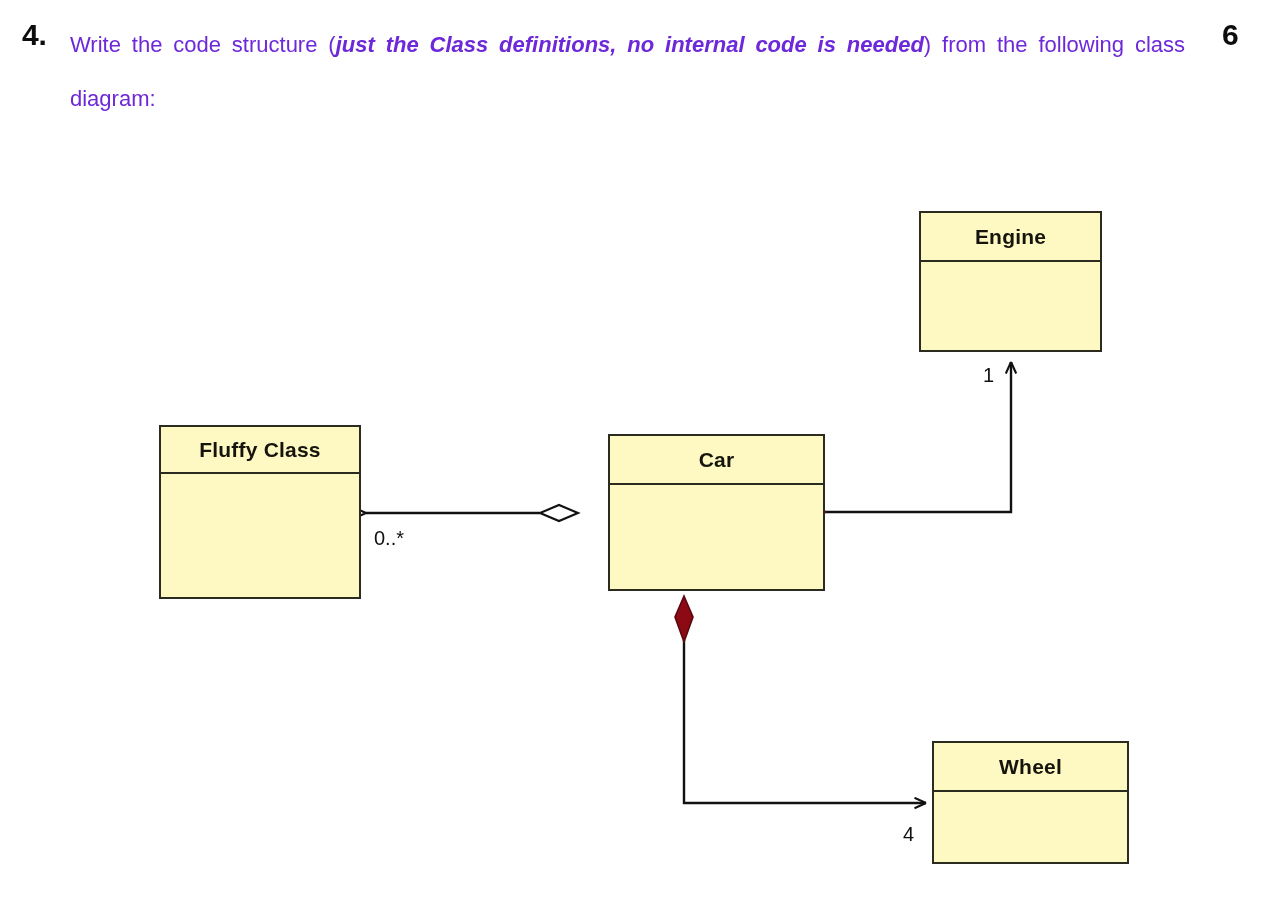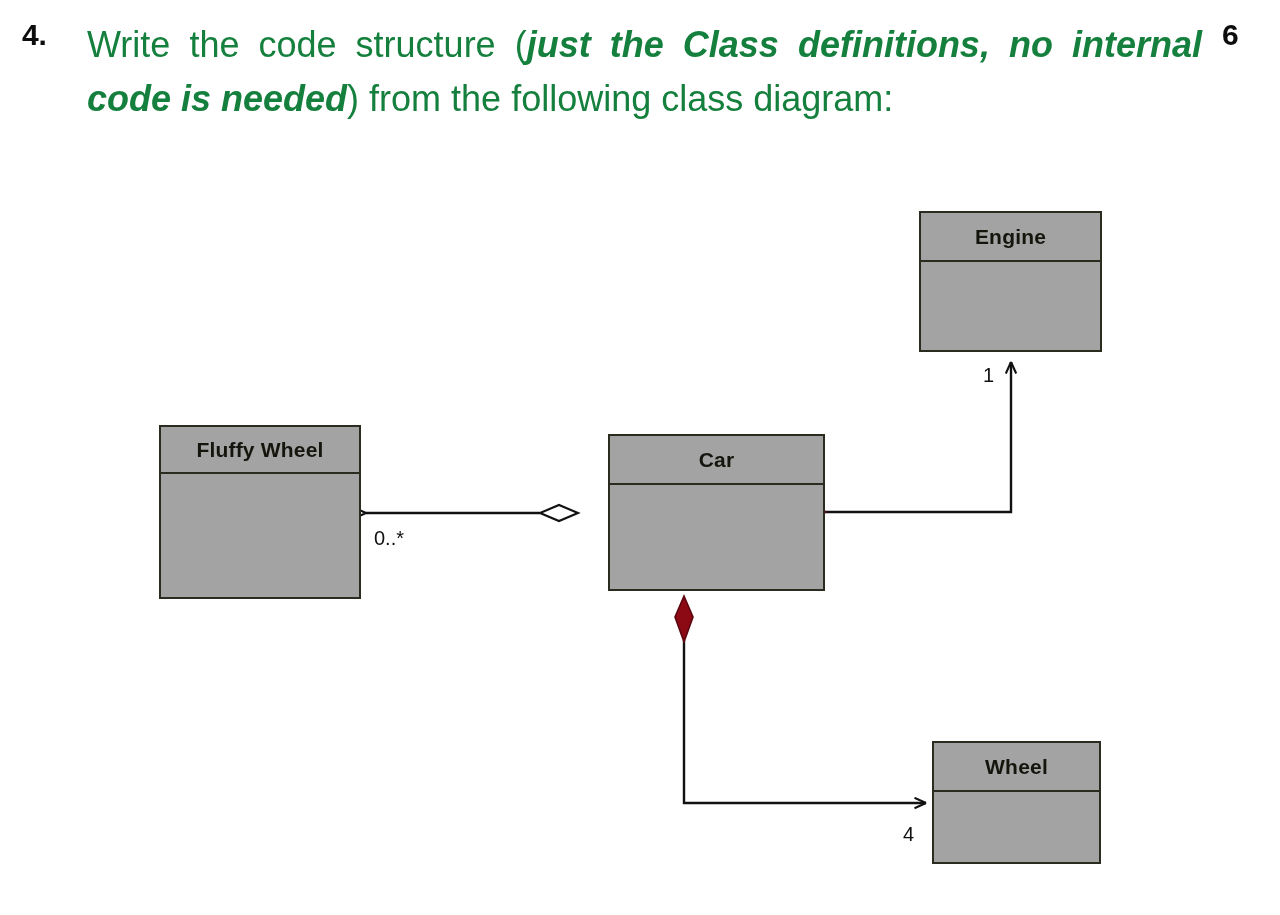--- a/index.html
+++ b/index.html
@@ -27,26 +27,26 @@
     position: absolute;
     left: 22px;
     top: 18px;
     font-size: 30px;
     font-weight: 700;
     color: #0d0d0d;
     letter-spacing: -0.3px;
   }
   .q-text {
     position: absolute;
-    left: 87px;
+    left: 70px;
     top: 18px;
     width: 1115px;
-    font-size: 36px;
+    font-size: 22px;
     line-height: 54px;
-    color: #15803d;
+    color: #6d28d9;
     font-weight: 500;
     text-align: justify;
     text-justify: inter-word;
   }
   .q-text .ital {
     font-style: italic;
     font-weight: 700;
   }
   .q-marks {
     position: absolute;
@@ -70,21 +70,21 @@
     left: 0;
     top: 0;
     width: 1280px;
     height: 915px;
   }
 
   
   .uml-class {
     position: absolute;
     box-sizing: border-box;
-    background: #a3a3a3;
+    background: #fef9c3;
     border: 2px solid #2b2b20;
     display: flex;
     flex-direction: column;
     z-index: 5;
   }
   .uml-title {
     box-sizing: border-box;
     border-bottom: 2px solid #2b2b20;
     display: flex;
     align-items: center;
@@ -100,21 +100,21 @@
 
   #class-engine      { left: 919px;  top: 211px; width: 183px; height: 141px; }
   #class-engine .uml-title { height: 49px; }
 
   #class-fluffy-dice { left: 159px;  top: 425px; width: 202px; height: 174px; }
   #class-fluffy-dice .uml-title { height: 47px; }
 
   #class-car         { left: 608px;  top: 434px; width: 217px; height: 157px; }
   #class-car .uml-title { height: 49px; }
 
-  #class-wheel       { left: 932px;  top: 741px; width: 169px; height: 123px; }
+  #class-wheel       { left: 932px;  top: 741px; width: 197px; height: 123px; }
   #class-wheel .uml-title { height: 49px; }
 
   
   .mult {
     position: absolute;
     font-size: 20px;
     color: #111111;
     font-family: "Liberation Sans", sans-serif;
     z-index: 6;
     white-space: nowrap;
@@ -162,21 +162,21 @@
       <polygon points="684,596 693,617 684,642 675,617" fill="#8b0a14" stroke="#5c0710" stroke-width="1.6"></polygon>
     </g>
   </svg>
 
   <div class="uml-class" id="class-engine">
     <div class="uml-title">Engine</div>
     <div class="uml-body"></div>
   </div>
 
   <div class="uml-class" id="class-fluffy-dice">
-    <div class="uml-title">Fluffy Wheel</div>
+    <div class="uml-title">Fluffy Class</div>
     <div class="uml-body"></div>
   </div>
 
   <div class="uml-class" id="class-car">
     <div class="uml-title">Car</div>
     <div class="uml-body"></div>
   </div>
 
   <div class="uml-class" id="class-wheel">
     <div class="uml-title">Wheel</div>

